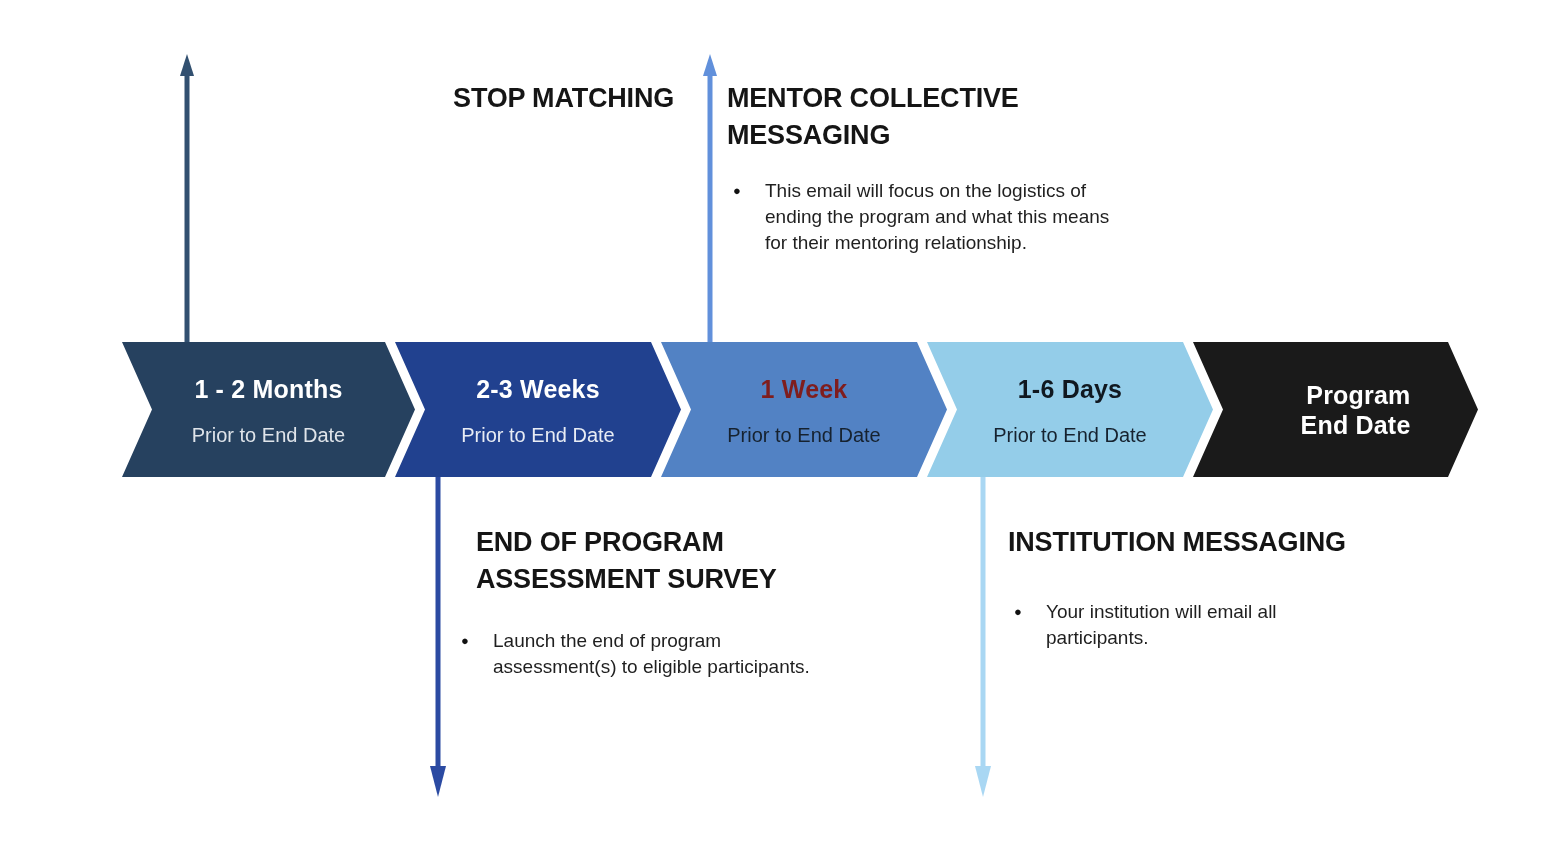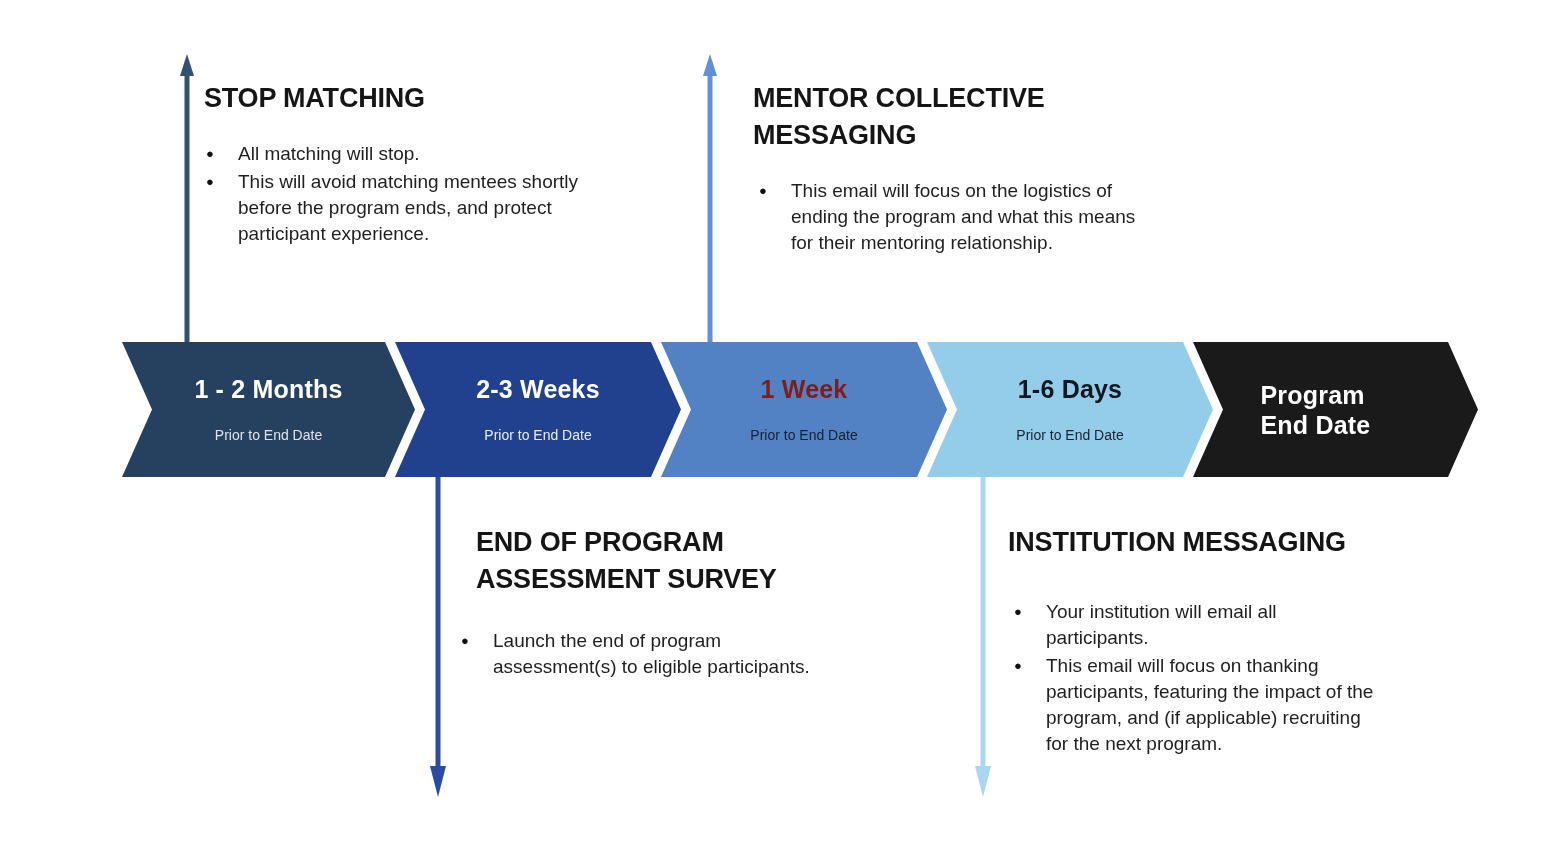--- a/index.html
+++ b/index.html
@@ -8,24 +8,24 @@
     position:relative; width:1568px; height:858px; background:#ffffff;
     font-family:"Liberation Sans", sans-serif; color:#1f1f1f; overflow:hidden;
   }
 
   
   .timeline-svg { position:absolute; left:122px; top:342px; width:1356px; height:135px; }
 
   .stage-label {
     position:absolute; top:342px; height:135px;
     display:flex; flex-direction:column; align-items:center; justify-content:center;
-    text-align:left; pointer-events:none;
+    text-align:right; pointer-events:none;
   }
   .stage-title { font-size:25px; font-weight:bold; line-height:30px; letter-spacing:0.2px; }
-  .stage-subtitle { font-size:14px; line-height:22px; margin-top:20px; }
+  .stage-subtitle { font-size:20px; line-height:22px; margin-top:20px; }
   .stage-subtitle:empty { display:none; }
   .stage-label.s1 { left:122px;  width:293px; }
   .stage-label.s2 { left:395px;  width:286px; }
   .stage-label.s3 { left:661px;  width:286px; }
   .stage-label.s4 { left:927px;  width:286px; }
   .stage-label.s5 { left:1193px; width:285px; }
   .stage-label.s5 .stage-title { width:150px; }
 
   .arrow { position:absolute; }
 
@@ -35,23 +35,23 @@
     font-size:27px; line-height:37px; font-weight:bold; color:#151515; letter-spacing:-0.2px;
   }
   .callout ul { list-style:none; }
   .callout li {
     position:relative; font-size:19px; line-height:26px; color:#1f1f1f; margin-bottom:2px;
   }
   .callout li::before {
     content:"●"; position:absolute; left:-32px; top:0px; font-size:13px; color:#111;
   }
   .co-stop            { left:204px;  top:80px;  }
-  .co-stop h2         { width:470px; }
+  .co-stop h2         { width:470px;text-align:right; }
   .co-stop ul         { margin:24px 0 0 34px; width:350px; }
-  .co-mentor          { left:753px;  top:80px;  }
+  .co-mentor          { left:727px;  top:80px;  }
   .co-mentor h2       { width:380px; }
   .co-mentor ul       { margin:24px 0 0 38px; width:365px; }
   .co-survey          { left:455px;  top:524px; }
   .co-survey h2       { width:360px;margin-left:21px; }
   .co-survey ul       { margin:30px 0 0 38px; width:320px; }
   .co-institution     { left:1008px; top:524px; }
   .co-institution h2  { width:460px; }
   .co-institution ul  { margin:38px 0 0 38px; width:335px; }
 </style>
 </head>
@@ -103,41 +103,36 @@
     <polygon points="1,289 17,289 9,320" fill="#2b4aa2"></polygon>
   </svg>
 
   <svg class="arrow" style="left:974px; top:477px;" width="18" height="320" viewBox="0 0 18 320">
     <rect x="6.5" y="0" width="5" height="292" fill="#a9d7f3"></rect>
     <polygon points="1,289 17,289 9,320" fill="#a9d7f3"></polygon>
   </svg>
 
   <div class="callout co-stop">
     <h2>STOP MATCHING</h2>
-    <ul>
-      <li>All matching will stop.</li>
-      <li>This will avoid matching mentees shortly before the program ends, and protect participant experience.</li>
-    </ul>
   </div>
 
   <div class="callout co-mentor">
     <h2>MENTOR COLLECTIVE MESSAGING</h2>
     <ul>
       <li>This email will focus on the logistics of ending the program and what this means for their mentoring relationship.</li>
     </ul>
   </div>
 
   <div class="callout co-survey">
     <h2>END OF PROGRAM ASSESSMENT SURVEY</h2>
     <ul>
       <li>Launch the end of program assessment(s) to eligible participants.</li>
     </ul>
   </div>
 
   <div class="callout co-institution">
     <h2>INSTITUTION MESSAGING</h2>
     <ul>
       <li>Your institution will email all participants.</li>
-      <li>This email will focus on thanking participants, featuring the impact of the program, and (if applicable) recruiting for the next program.</li>
     </ul>
   </div>
 
 </div>
 
 </body></html>

